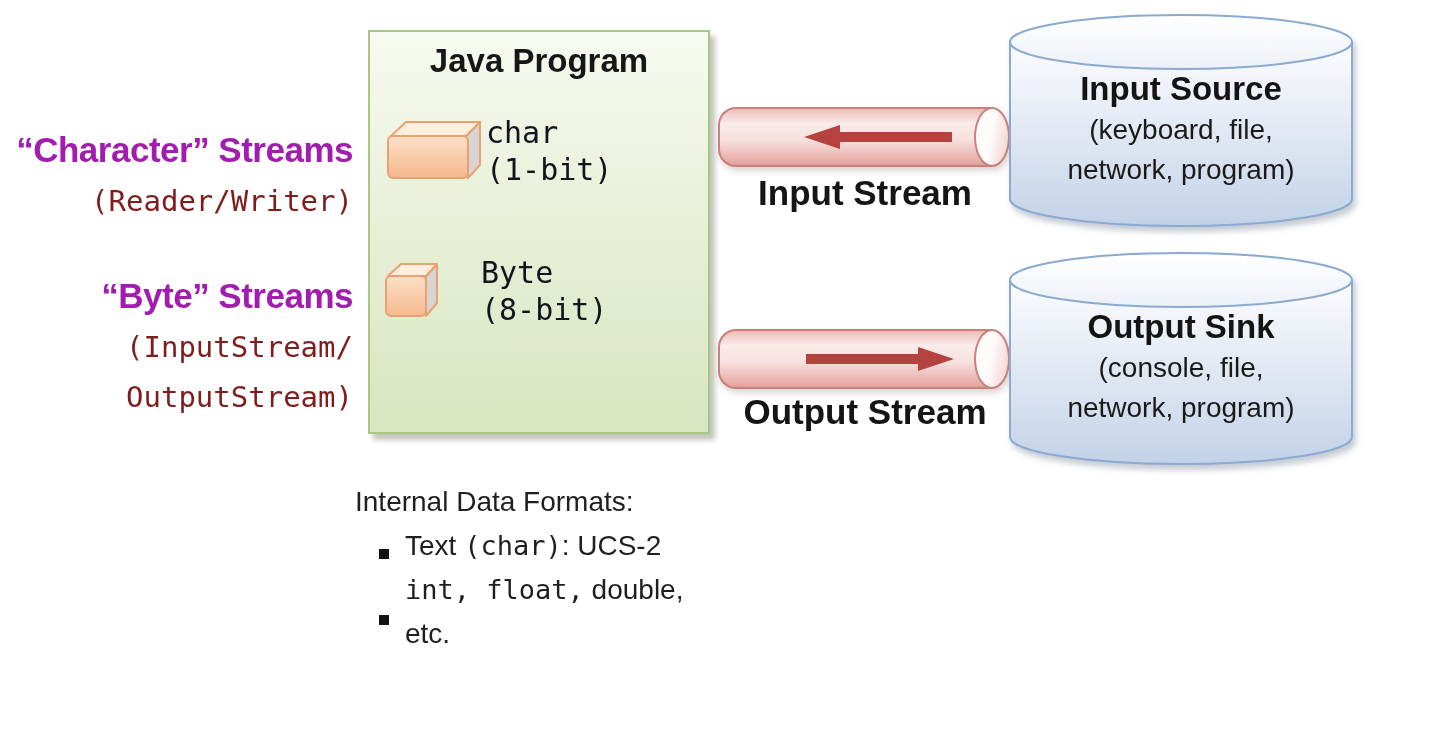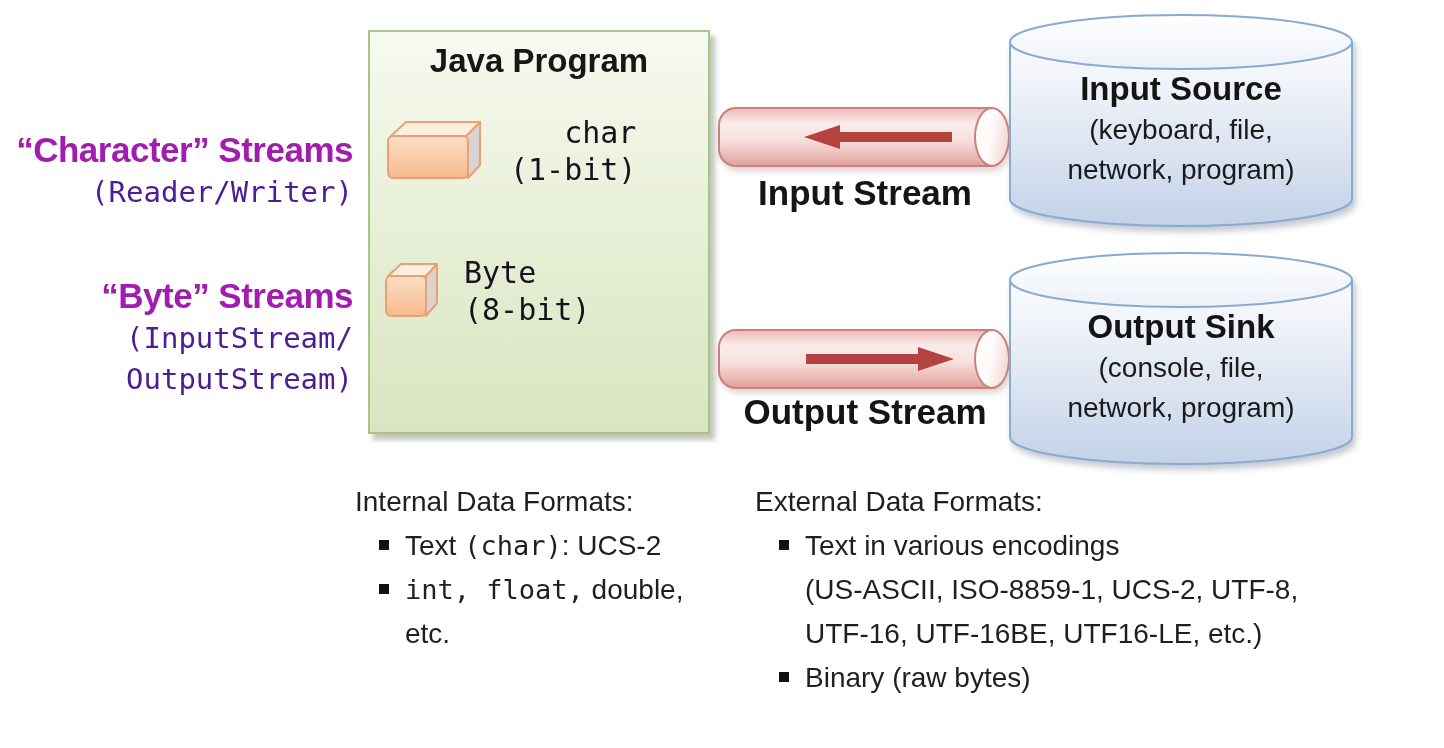--- a/index.html
+++ b/index.html
@@ -6,33 +6,33 @@
   .stage{
     position:relative;width:1444px;height:748px;background:#ffffff;overflow:hidden;
     font-family:"Liberation Sans",sans-serif;color:#1a1a1a;
   }
 
   
   .label-block{position:absolute;left:0;width:353px;text-align:right;}
   .char-streams{top:128px;}
   .byte-streams{top:274px;}
   .lbl-title{font-size:35px;font-weight:bold;color:#a21caf;line-height:44px;letter-spacing:-0.5px;text-align:right;}
-  .lbl-mono{font-family:"DejaVu Sans Mono",monospace;font-size:29px;line-height:41px;color:#4c1d95;}
+  .lbl-mono{font-family:"DejaVu Sans Mono",monospace;font-size:29px;line-height:41px;color:#7f1d1d;margin-top:9px;}
 
   
   .java-box{
     position:absolute;left:368px;top:30px;width:338px;height:400px;
     background:linear-gradient(180deg,#f7faf0 0%,#eaf1db 40%,#d9e5c0 100%);
     border:2px solid #a9c584;
     box-shadow:5px 6px 5px rgba(120,128,105,0.45);
   }
   .java-title{margin-top:10px;text-align:center;font-size:33px;font-weight:bold;color:#171717;}
   .jitem{position:absolute;display:flex;align-items:center;}
-  .jitem-char{left:16px;top:82px;gap:24px;text-align:right;}
-  .jitem-byte{left:14px;top:222px;gap:16px;}
+  .jitem-char{left:16px;top:82px;}
+  .jitem-byte{left:14px;top:222px;gap:33px;}
   .jitem-text{font-family:"DejaVu Sans Mono",monospace;font-size:30px;line-height:37px;color:#14141e;}
 
   
   .pipe{position:absolute;width:290px;height:60px;filter:drop-shadow(2px 4px 3px rgba(160,130,130,0.35));}
   .pipe-input{left:718px;top:107px;}
   .pipe-output{left:718px;top:329px;}
   .pipe-body{
     position:absolute;left:0;top:0;width:272px;height:56px;
     border:2px solid #c8817d;border-right:none;
     border-radius:18px 0 0 18px;
@@ -55,21 +55,21 @@
   .cyl svg{position:absolute;left:0;top:0;filter:drop-shadow(3px 5px 3px rgba(125,138,155,0.45));}
   .cyl-text{position:absolute;left:0;top:56px;width:100%;text-align:center;}
   .cyl-title{font-size:33px;font-weight:bold;color:#141414;line-height:42px;}
   .cyl-line{font-size:28px;color:#1a1a1a;line-height:40px;}
 
   
   .formats{position:absolute;top:480px;font-size:28px;color:#1f1f1f;}
   .formats-internal{left:355px;width:370px;}
   .formats-external{left:755px;width:640px;}
   .fmt-heading{line-height:44px;}
-  .bullet{display:flex;align-items:flex-start;line-height:44px;}
+  .bullet{display:flex;align-items:center;line-height:44px;}
   .sq{flex:0 0 auto;width:10px;height:10px;background:#111;margin:16px 16px 0 24px;}
   .btext{white-space:pre-line;}
   .mono-i{font-family:"DejaVu Sans Mono",monospace;font-size:27px;}
 </style>
 </head>
 <body>
 
 <svg width="0" height="0" style="position:absolute" aria-hidden="true">
   <defs>
     <linearGradient id="cubeFrontGrad" x1="0" y1="0" x2="0" y2="1">
@@ -180,27 +180,14 @@
     <div class="bullet">
       <span class="sq"></span>
       <div class="btext"><span>Text </span><span class="mono-i">(char)</span><span>: UCS-2</span></div>
     </div>
     <div class="bullet">
       <span class="sq"></span>
       <div class="btext"><span class="mono-i">int, float,</span><span> double,</span><div>etc.</div></div>
     </div>
   </div>
 
-  <div class="formats formats-external">
-    <div class="fmt-heading">External Data Formats:</div>
-    <div class="bullet">
-      <span class="sq"></span>
-      <div class="btext">Text in various encodings
-(US-ASCII, ISO-8859-1, UCS-2, UTF-8,
-UTF-16, UTF-16BE, UTF16-LE, etc.)</div>
-    </div>
-    <div class="bullet">
-      <span class="sq"></span>
-      <div class="btext">Binary (raw bytes)</div>
-    </div>
-  </div>
 
 </div>
 
 </body></html>

